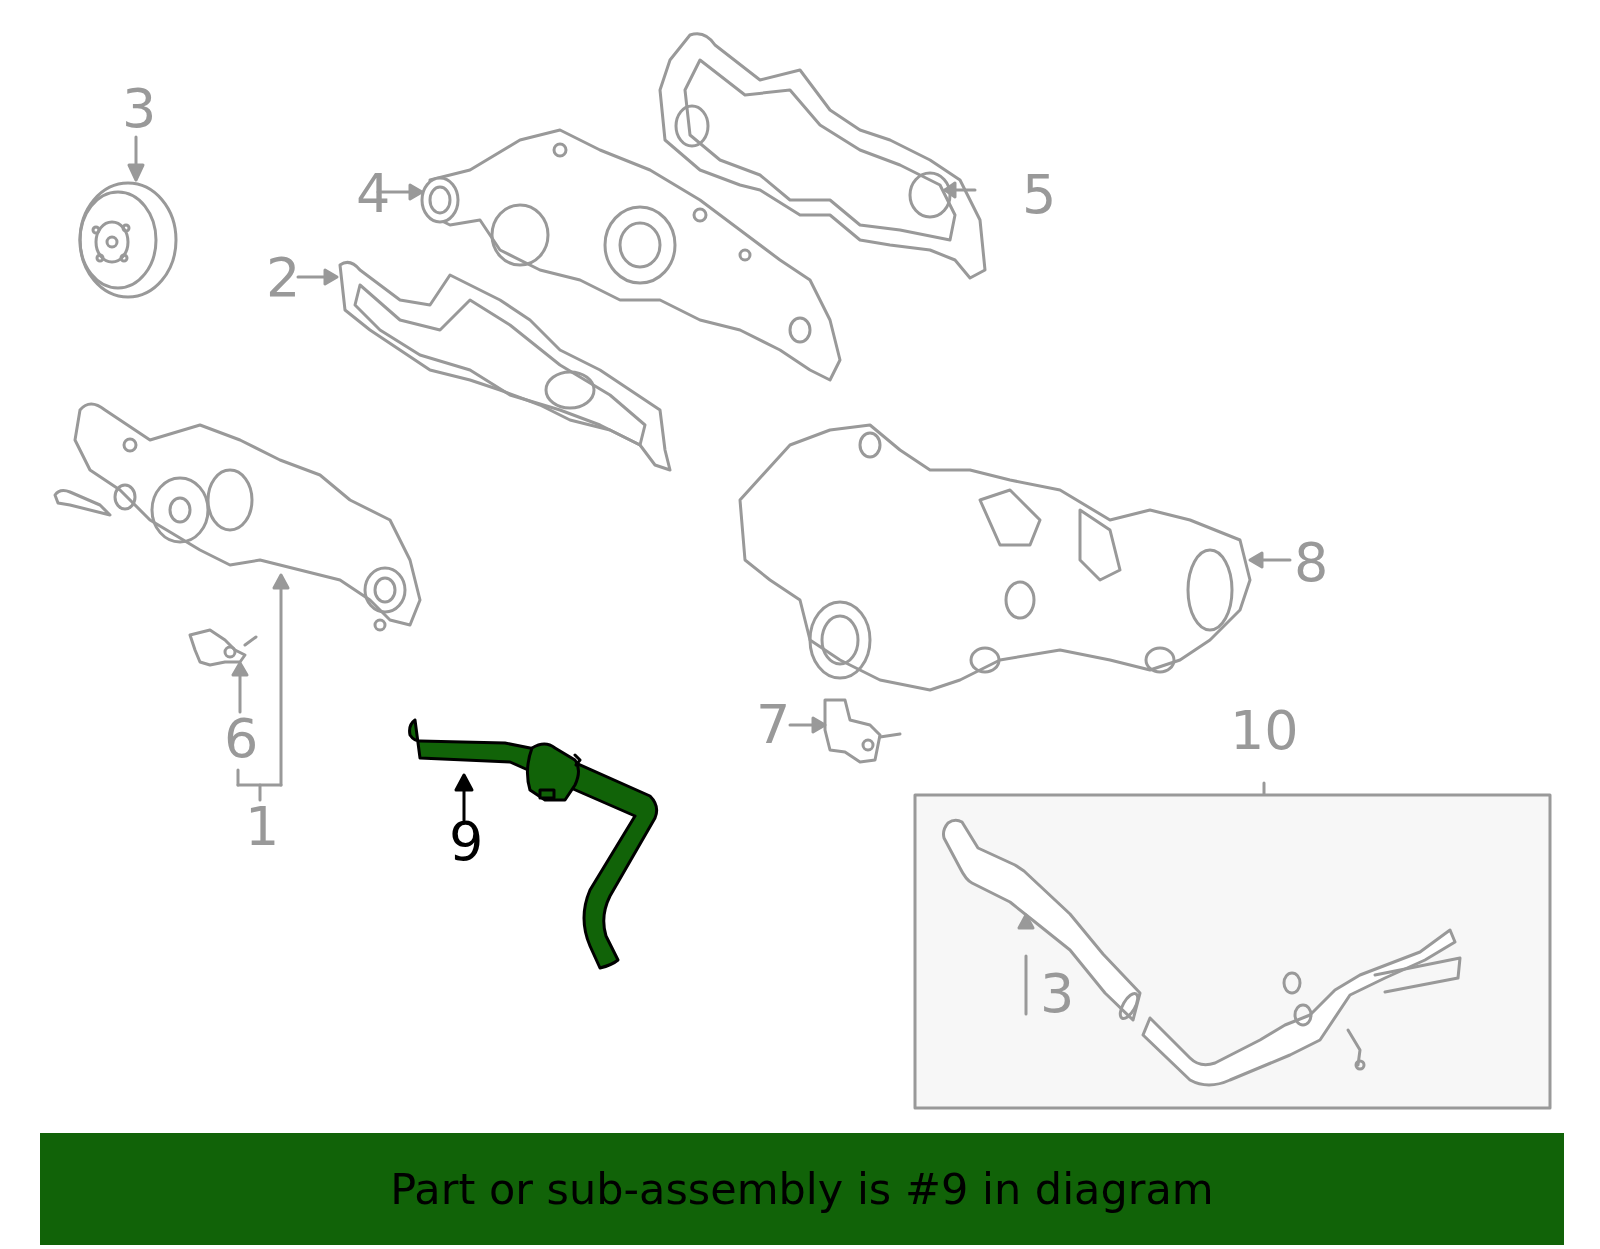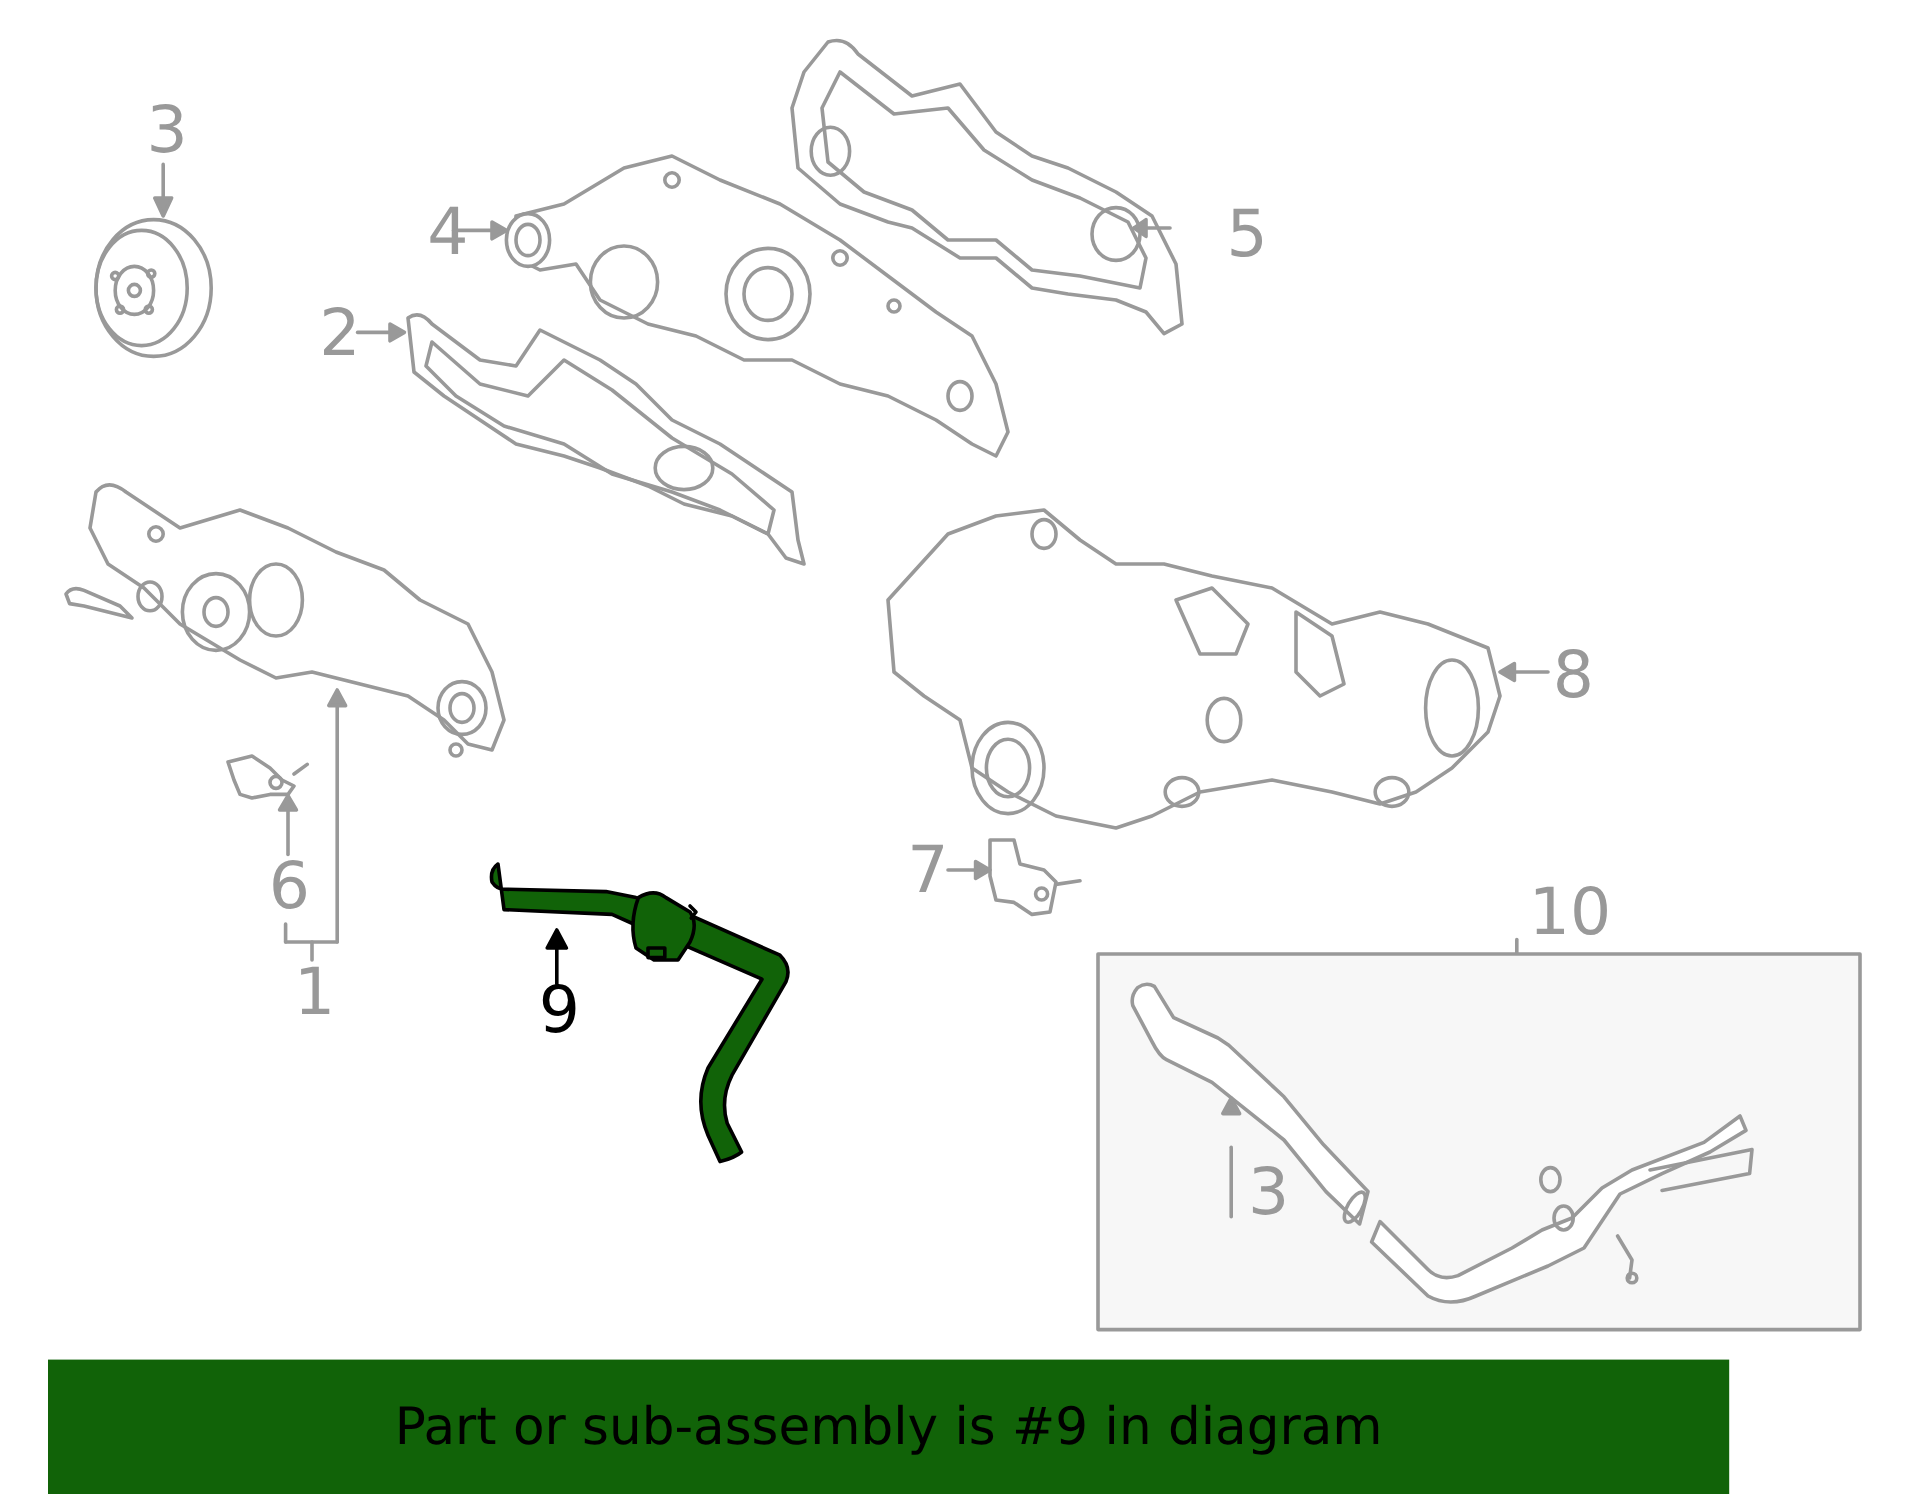--- a/index.html
+++ b/index.html
@@ -1,20 +1,20 @@
 <!DOCTYPE html>
 <html><head>
 <meta charset="utf-8">
 <style>
   html, body { margin:0; padding:0; background:#ffffff; }
   body { width:1600px; height:1249px; position:relative; overflow:hidden; font-family:"DejaVu Sans", sans-serif; }
   .canvas { position:absolute; left:0; top:0; width:1600px; height:1249px; }
   .callout { position:absolute; font-size:54px; color:#999999; line-height:1; font-family:"DejaVu Sans", sans-serif; }
   .callout.highlight { color:#000000; }
-  .banner { position:absolute; left:40px; top:1133px; width:1401px; height:112px; background:#116308; display:flex; flex-direction:column; align-items:center; justify-content:center; }
+  .banner { position:absolute; left:40px; top:1133px; width:1524px; height:112px; background:#116308; display:flex; flex-direction:column; align-items:center; justify-content:center; }
   .banner-line { font-size:43px; color:#000; line-height:50px; font-family:"DejaVu Sans", sans-serif; }
   svg { position:absolute; left:0; top:0; }
 </style>
 </head>
 <body>
 
 <div class="canvas">
   <svg width="1600" height="1249" viewBox="0 0 1600 1249">
     <g fill="none" stroke="#999" stroke-width="3" stroke-linejoin="round" stroke-linecap="round">
 
@@ -130,19 +130,19 @@
 
   <span class="callout" style="left:122px;top:82px;">3</span>
   <span class="callout" style="left:356px;top:167px;">4</span>
   <span class="callout" style="left:1022px;top:168px;">5</span>
   <span class="callout" style="left:266px;top:251px;">2</span>
   <span class="callout" style="left:1294px;top:536px;">8</span>
   <span class="callout" style="left:756px;top:698px;">7</span>
   <span class="callout" style="left:224px;top:712px;">6</span>
   <span class="callout" style="left:245px;top:800px;">1</span>
   <span class="callout highlight" style="left:449px;top:815px;">9</span>
-  <span class="callout" style="left:1230px;top:733px;margin-left:44px;">10</span>
+  <span class="callout" style="left:1230px;top:704px;">10</span>
   <span class="callout" style="left:1040px;top:967px;">3</span>
 </div>
 
 <div class="banner">
   <div class="banner-line">Part or sub-assembly is #9 in diagram</div>
 </div>
 
 </body></html>

